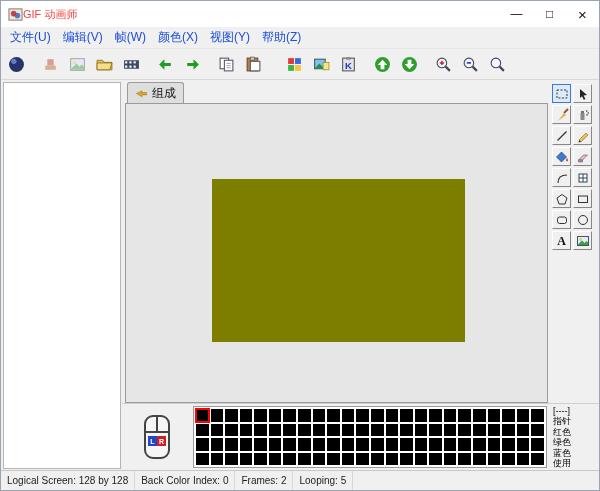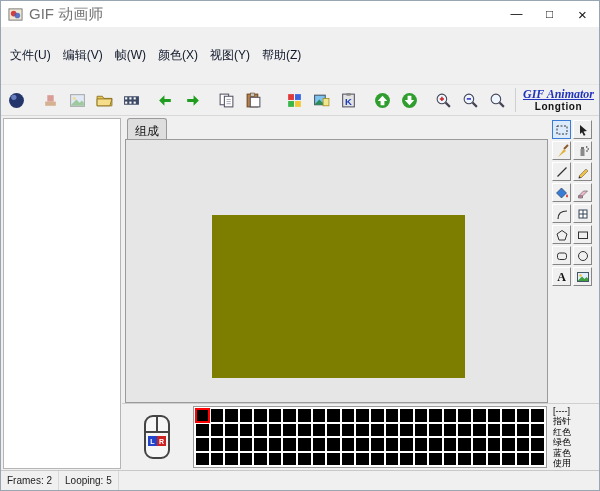--- a/index.html
+++ b/index.html
@@ -2,48 +2,48 @@
 <html><head>
 <meta charset="utf-8">
 <style>
   html,body{margin:0;padding:0;}
   body{font-family:"Liberation Sans","DejaVu Sans",sans-serif;background:#ffffff;}
   .window{width:600px;height:491px;box-sizing:border-box;border:1px solid #98a6b4;background:#f0f0f0;display:flex;flex-direction:column;overflow:hidden;}
 
   
   .titlebar{flex:0 0 26px;background:#ffffff;display:flex;align-items:center;padding-left:7px;}
   .app-icon{width:15px;height:15px;flex:0 0 15px;}
-  .title{font-size:15px;color:#737373;margin-left:6px;flex:1;white-space:nowrap;}
+  .title{font-size:11px;color:#ef4444;flex:1;white-space:nowrap;}
   .win-controls{display:flex;height:100%;}
   .win-btn{width:33px;display:flex;align-items:center;justify-content:center;font-size:12px;color:#111;}
   .win-btn.close{font-size:15px;}
 
   
   .menubar{flex:0 0 20px;display:flex;align-items:center;background:#f0f0f0;font-size:12px;padding-left:3px;}
-  .menu-item{padding:20px 6px;color:#0f172a;white-space:nowrap;}
+  .menu-item{padding:2px 6px;color:#1d4ed8;white-space:nowrap;}
 
   
   .toolbar{flex:0 0 30px;display:flex;align-items:center;background:#f0f0f0;border-top:1px solid #e6e6e6;border-bottom:1px solid #d8d8d8;padding:0 2px;}
   .tbtn{width:25px;height:25px;flex:0 0 25px;display:flex;align-items:center;justify-content:center;border:1px solid transparent;border-radius:2px;}
   .tbtn svg{width:17px;height:17px;display:block;}
   .tbtn.disabled{opacity:.45;}
   .tsep{width:7px;flex:0 0 7px;}
   .logo{margin-left:auto;text-align:center;padding:0 3px 0 7px;border-left:1px solid #cfcfcf;line-height:1.1;}
   .logo-1{font-family:"Liberation Serif","DejaVu Serif",serif;font-size:12px;font-weight:bold;font-style:italic;color:#2233bb;text-decoration:underline;white-space:nowrap;}
   .logo-2{font-size:10px;font-weight:bold;color:#111;letter-spacing:.6px;}
 
   
   .content{flex:1;display:flex;min-height:0;background:#f0f0f0;}
   .frames-panel{flex:0 0 116px;background:#ffffff;border:1px solid #b5b5b5;margin:2px 1px 1px 2px;}
   .right-col{flex:1;display:flex;flex-direction:column;min-width:0;}
   .work-row{flex:1;display:flex;min-height:0;}
   .edit-area{flex:1;display:flex;flex-direction:column;min-width:0;padding:2px 0 0 3px;}
   .tabbar{flex:0 0 21px;display:flex;align-items:flex-end;gap:1px;padding-left:2px;}
   .tab{display:flex;align-items:center;gap:4px;height:20px;padding:0 7px;font-size:12px;background:#ececec;border:1px solid #9a9a9a;border-bottom:none;border-radius:3px 3px 0 0;color:#111;white-space:nowrap;}
-  .tab.active{background:#dedede;flex-direction:column;}
+  .tab.active{background:#dedede;}
   .tab svg{width:13px;height:13px;}
   .canvas-area{flex:1;background:#e6e6e6;border:1px solid #9a9a9a;position:relative;overflow:hidden;}
   .canvas-image{position:absolute;left:86px;top:75px;width:253px;height:163px;background:#7d7d00;}
 
   
   .tool-palette{flex:0 0 45px;display:flex;flex-wrap:wrap;align-content:flex-start;gap:2px;padding:4px 2px 0 4px;background:#f0f0f0;}
   .tool-btn{width:19px;height:19px;box-sizing:border-box;background:#f0f0f0;border:1px solid;border-color:#ffffff #868686 #868686 #ffffff;display:flex;align-items:center;justify-content:center;}
   .tool-btn svg{width:14px;height:14px;display:block;}
   .tool-btn.active{border:1px solid #3a7bd5;background:#dcebfb;}
   .text-A{font-family:"Liberation Serif","DejaVu Serif",serif;font-weight:bold;font-size:12px;line-height:1;color:#111;}
@@ -211,24 +211,20 @@
         <line x1="10" y1="10" x2="14" y2="14" stroke="#445" stroke-width="2"></line>
         <path d="M4.5 6.5 h4" stroke="#22c" stroke-width="1.4"></path>
       </svg>
     </div>
     <div class="tbtn">
       <svg viewBox="0 0 16 16">
         <circle cx="6.5" cy="6.5" r="4.5" fill="#eef6ff" stroke="#445"></circle>
         <line x1="10" y1="10" x2="14" y2="14" stroke="#445" stroke-width="2"></line>
       </svg>
     </div>
-    <div class="logo">
-      <div class="logo-1">GIF Animator</div>
-      <div class="logo-2">Longtion</div>
-    </div>
   </div>
 
   <div class="content">
     <div class="frames-panel"></div>
 
     <div class="right-col">
       <div class="work-row">
 
         <div class="edit-area">
           <div class="tabbar">
@@ -453,18 +449,20 @@
           <div>红色</div>
           <div>绿色</div>
           <div>蓝色</div>
           <div>使用</div>
         </div>
       </div>
     </div>
   </div>
 
   <div class="statusbar">
+    <div class="sb-seg">Logical Screen: 128 by 128</div>
+    <div class="sb-seg">Back Color Index: 0</div>
     <div class="sb-seg">Frames: 2</div>
     <div class="sb-seg">Looping: 5</div>
     <div class="sb-fill"></div>
   </div>
 
 </div>
 
 </body></html>

